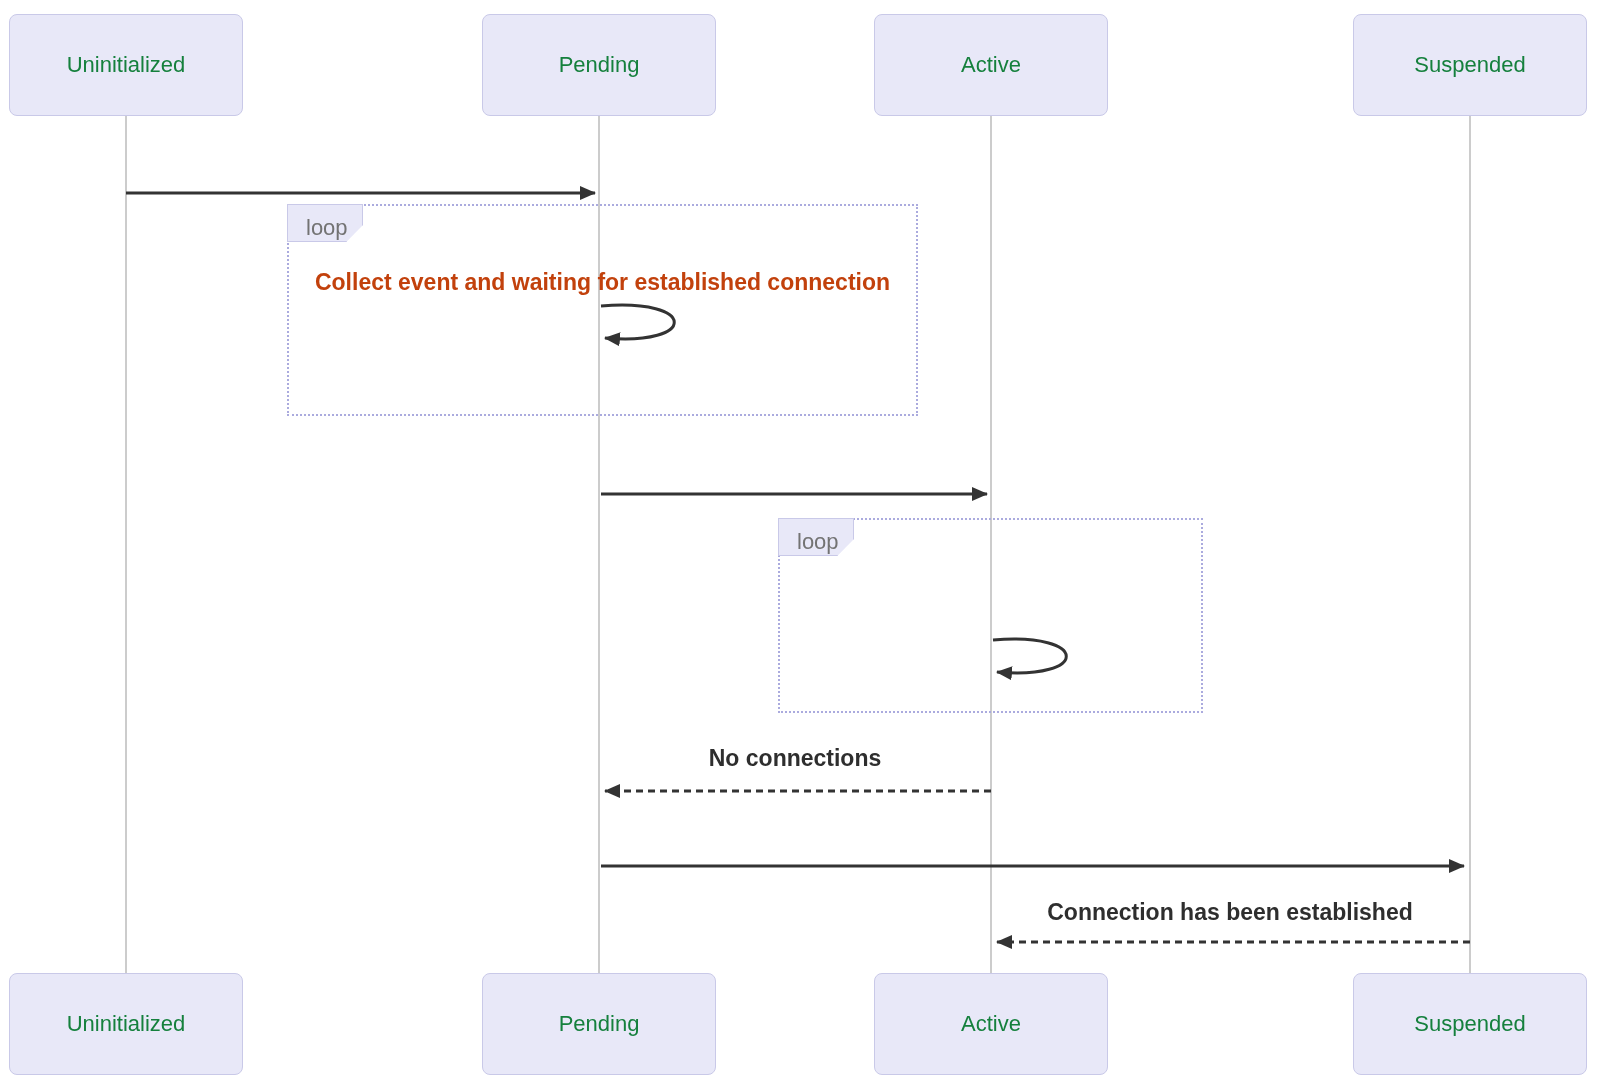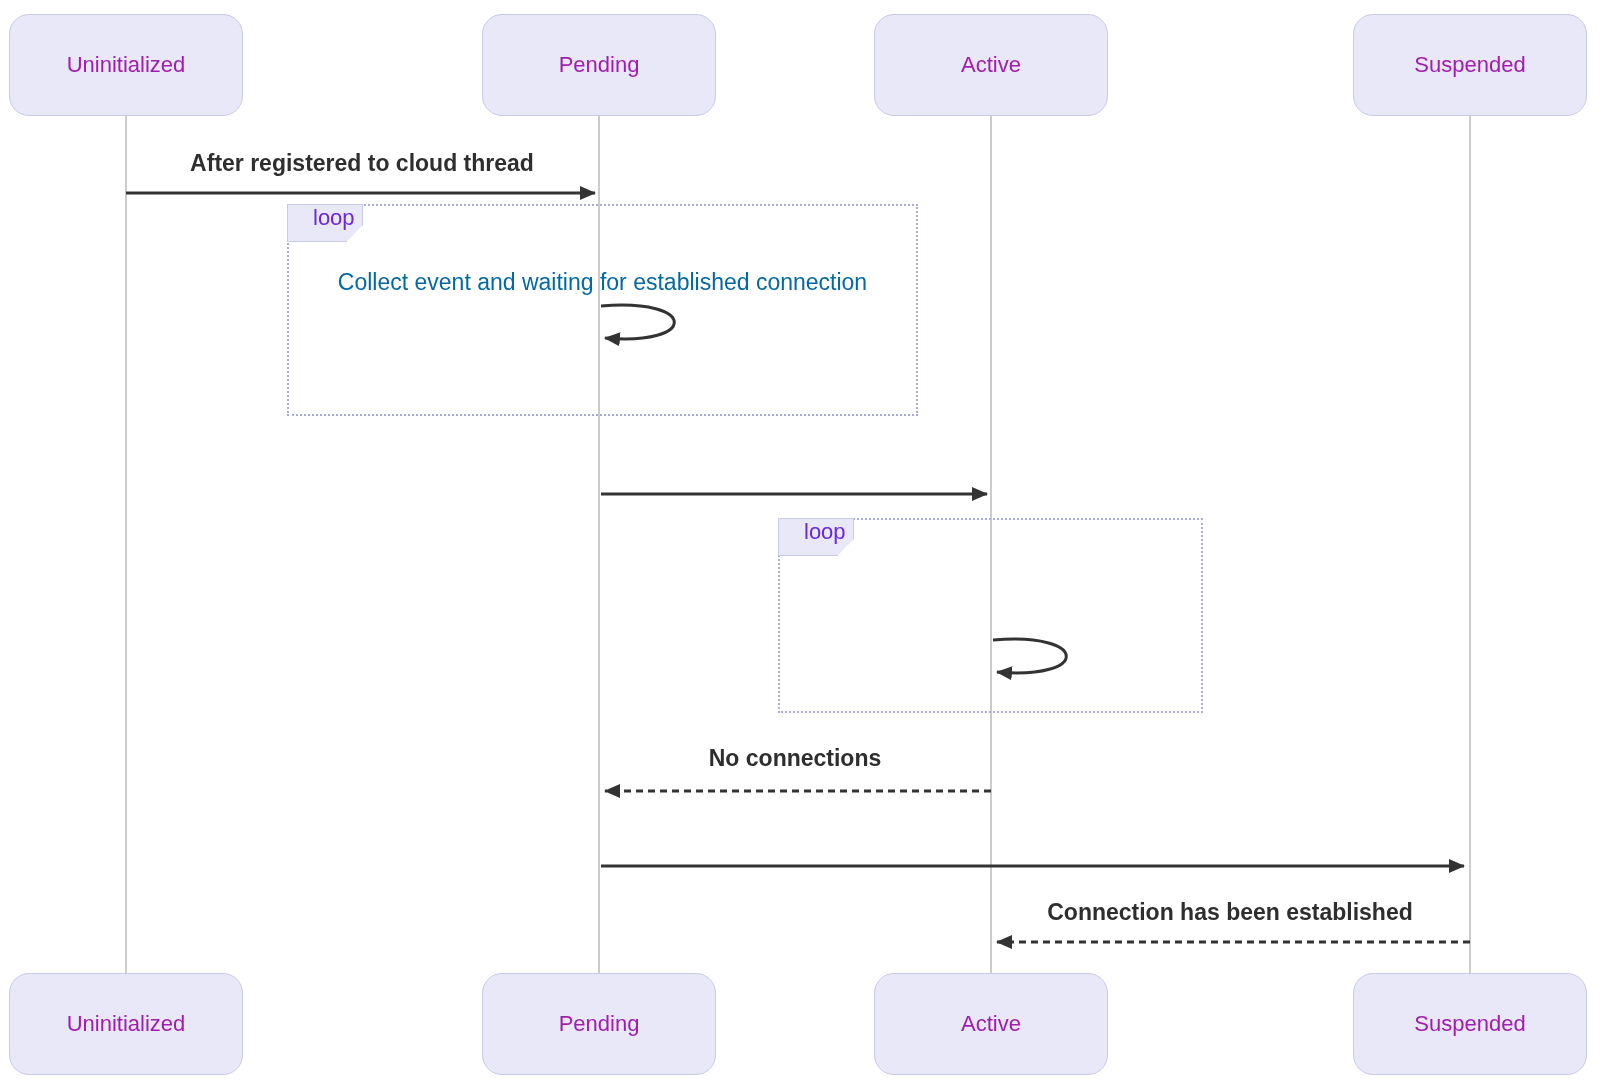--- a/index.html
+++ b/index.html
@@ -15,55 +15,55 @@
     position: absolute;
     left: 0; top: 0;
     width: 1602px; height: 1087px;
   }
   .actor-box {
     position: absolute;
     width: 234px;
     height: 102px;
     background: #E8E8F8;
     border: 1px solid #C9C9E8;
-    border-radius: 20px;
+    border-radius: 8px;
     box-sizing: border-box;
     display: flex;
     align-items: center;
     justify-content: center;
     font-size: 22px;
-    color: #a21caf;
+    color: #15803d;
   }
   .loop-frame {
     position: absolute;
     border: 2px dotted #ABABDE;
     box-sizing: border-box;
   }
   .loop-tag {
     position: absolute;
     top: -2px;
     left: -2px;
     width: 76px;
     height: 38px;
     background: #E8E8F8;
     border: 1px solid #C9C9E8;
     box-sizing: border-box;
     clip-path: polygon(0 0, 100% 0, 100% 55%, 78% 100%, 0 100%);
     display: flex;
-    align-items: flex-start;
-    padding-left: 25px;
+    align-items: flex-end;
+    padding-left: 18px;
     font-size: 22px;
-    color: #6d28d9;
+    color: #737373;
   }
   .loop-note {
     position: absolute;
     transform: translate(-50%, -50%);
     font-size: 23px;
-    font-weight: 400;
-    color: #0369a1;
+    font-weight: 700;
+    color: #c2410c;
     white-space: nowrap;
   }
   .msg-label {
     position: absolute;
     transform: translate(-50%, -50%);
     font-size: 23px;
     font-weight: 700;
     color: #2E2E2E;
     white-space: nowrap;
   }
@@ -106,21 +106,20 @@
     </div>
     <div class="loop-note" style="left:50%; top:76px;">Collect event and waiting for established connection</div>
   </div>
 
   <div class="loop-frame" style="left:778px; top:518px; width:425px; height:195px;">
     <div class="loop-tag">
       <span>loop</span>
     </div>
   </div>
 
-  <div class="msg-label" style="left:362px;  top:163px;">After registered to cloud thread</div>
   <div class="msg-label" style="left:795px;  top:758px;">No connections</div>
   <div class="msg-label" style="left:1230px; top:912px;">Connection has been established</div>
 
   <div class="actor-box" style="left:9px; top:14px;">
     <span>Uninitialized</span>
   </div>
   <div class="actor-box" style="left:482px; top:14px;">
     <span>Pending</span>
   </div>
   <div class="actor-box" style="left:874px; top:14px;">

